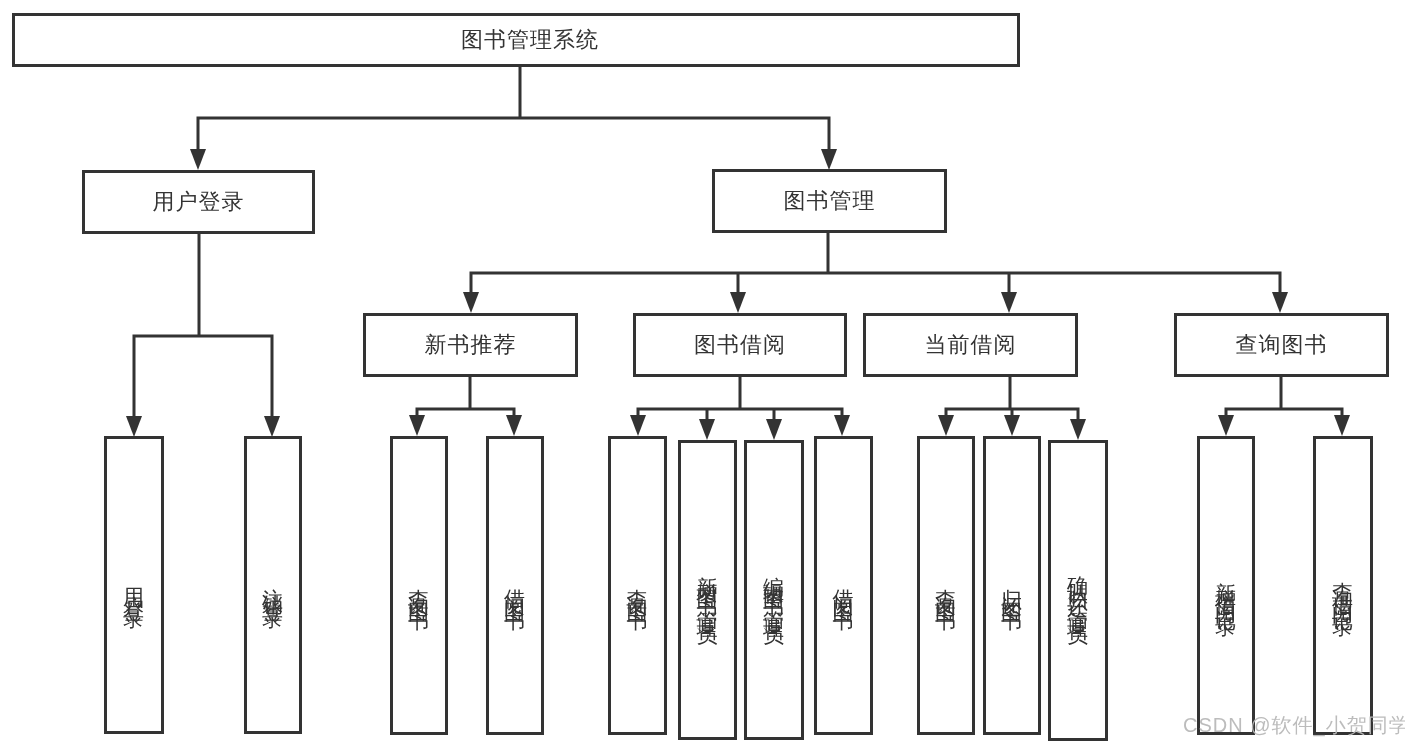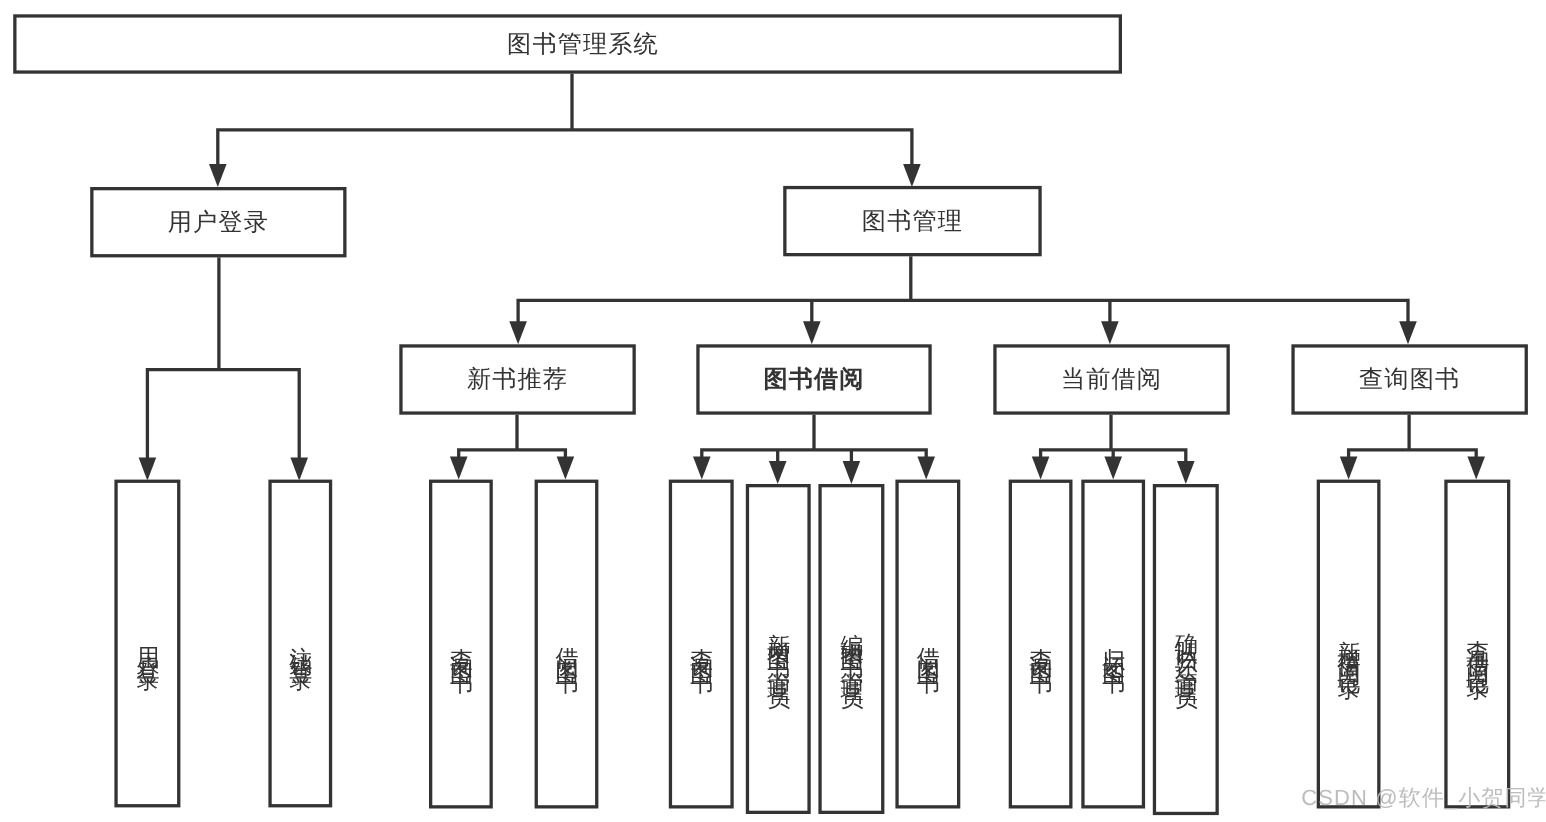--- a/index.html
+++ b/index.html
@@ -100,22 +100,22 @@
       <polygon points="1334,415 1350,415 1342,436"></polygon>
     </g>
   </svg>
 
   <div class="node" style="left:12px; top:13px; width:1008px; height:54px;padding-left:28px;">图书管理系统</div>
 
   <div class="node" style="left:82px; top:170px; width:233px; height:64px;">用户登录</div>
   <div class="node" style="left:712px; top:169px; width:235px; height:64px;">图书管理</div>
 
   <div class="node" style="left:363px; top:313px; width:215px; height:64px;">新书推荐</div>
-  <div class="node" style="left:633px; top:313px; width:214px; height:64px;font-weight:bold;">图书借阅</div>
-  <div class="node" style="left:903px; top:313px; width:215px; height:64px;">当前借阅</div>
+  <div class="node" style="left:633px; top:313px; width:214px; height:64px;">图书借阅</div>
+  <div class="node" style="left:863px; top:313px; width:215px; height:64px;">当前借阅</div>
   <div class="node" style="left:1174px; top:313px; width:215px; height:64px;">查询图书</div>
 
   <div class="node leaf" style="left:104px; top:436px; width:60px; height:298px;">用户登录</div>
   <div class="node leaf" style="left:244px; top:436px; width:58px; height:298px;">注销登录</div>
 
   <div class="node leaf" style="left:390px; top:436px; width:58px; height:299px;">查询图书</div>
   <div class="node leaf" style="left:486px; top:436px; width:58px; height:299px;">借阅图书</div>
 
   <div class="node leaf" style="left:608px; top:436px; width:59px; height:299px;">查询图书</div>
   <div class="node leaf" style="left:678px; top:440px; width:59px; height:300px;">新增图书（管理员）</div>

